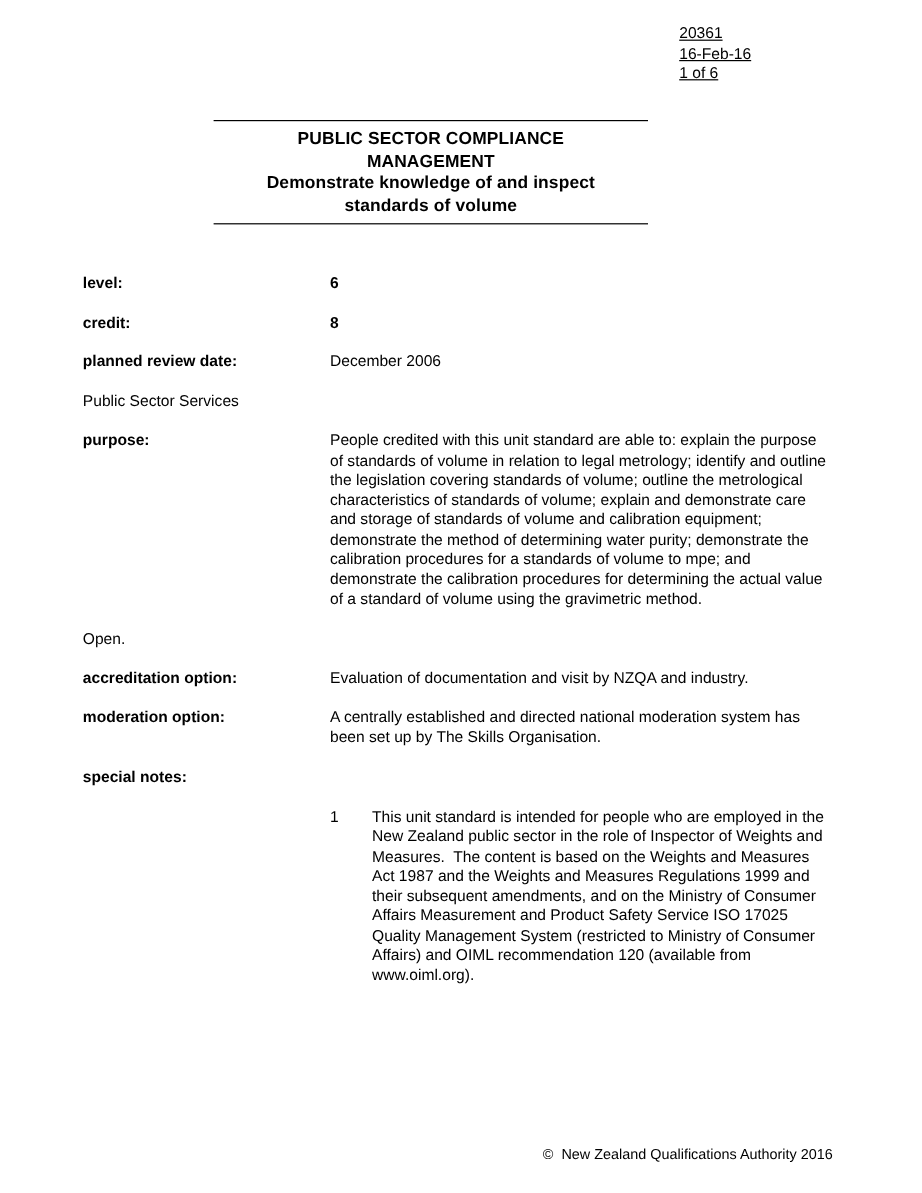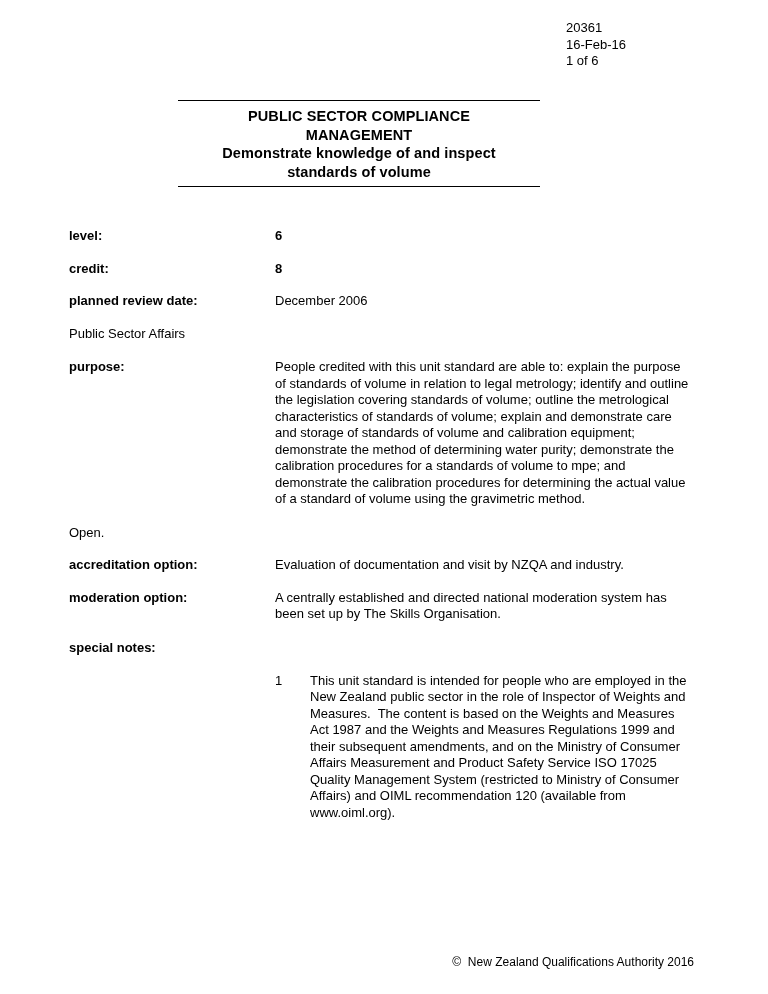--- a/index.html
+++ b/index.html
@@ -24,20 +24,21 @@
   }
 
   
   .doc-header {
     position: absolute;
     left: 566px;
     top: 20px;
     font-size: 13px;
     line-height: 16.5px;
     text-align: left;
+    text-decoration: underline;
   }
   .doc-header div { white-space: pre; }
 
   
   .title-block {
     position: absolute;
     left: 178px;
     top: 100px;
     width: 362px;
     text-align: center;
@@ -153,21 +154,21 @@
       <div class="label">credit:</div>
       <div class="value bold">8</div>
     </div>
 
     <div class="row tight">
       <div class="label">planned review date:</div>
       <div class="value">December 2006</div>
     </div>
 
     <div class="row gap-lg">
-      <div class="value">Public Sector Affairs</div>
+      <div class="value">Public Sector Services</div>
     </div>
 
     <div class="row gap-lg">
       <div class="label">purpose:</div>
       <div class="value">People credited with this unit standard are able to: explain the purpose of standards of volume in relation to legal metrology; identify and outline the legislation covering standards of volume; outline the metrological characteristics of standards of volume; explain and demonstrate care and storage of standards of volume and calibration equipment; demonstrate the method of determining water purity; demonstrate the calibration procedures for a standards of volume to mpe; and demonstrate the calibration procedures for determining the actual value of a standard of volume using the gravimetric method.</div>
     </div>
 
     <div class="row tight">
       <div class="value">Open.</div>
     </div>

